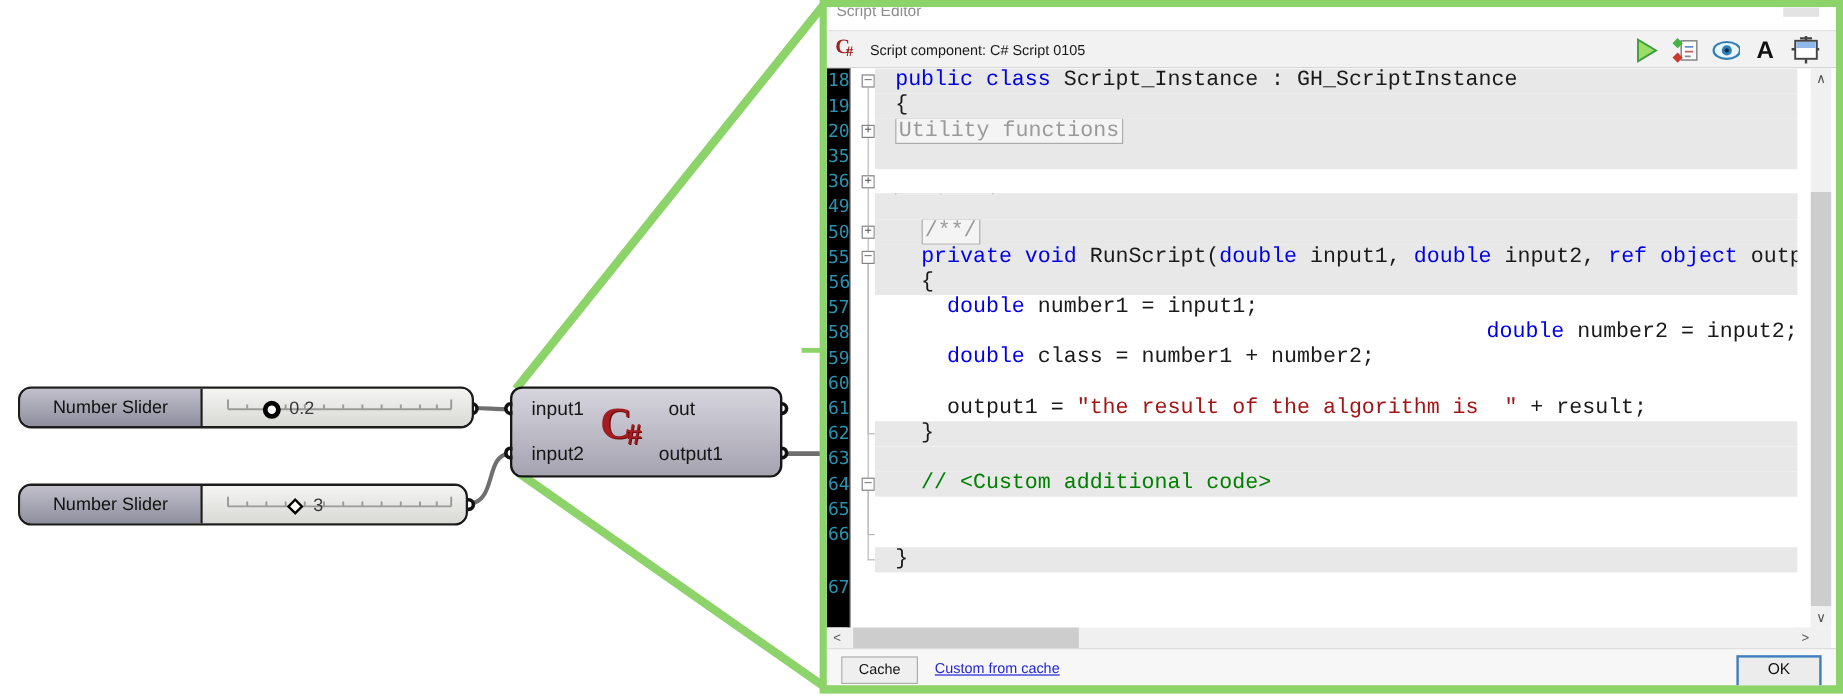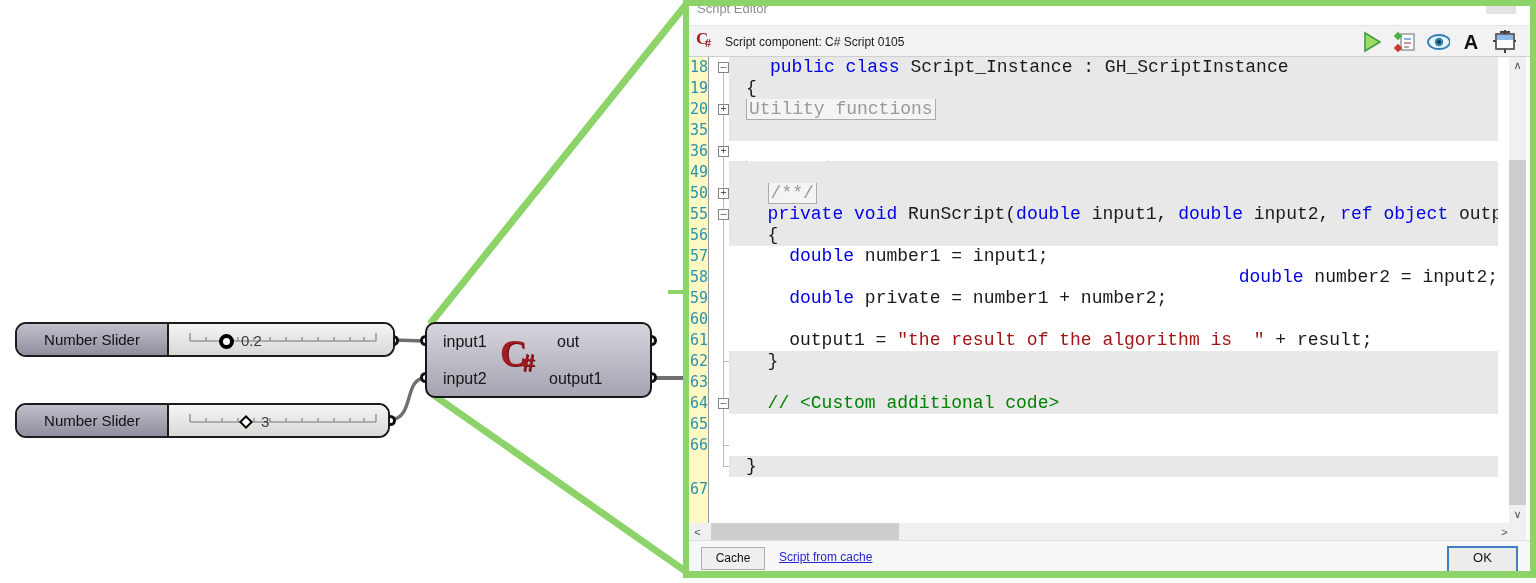--- a/index.html
+++ b/index.html
@@ -42,21 +42,21 @@
           border-top:1px solid #e2e2e2;border-bottom:1px solid #cfcfcf;box-sizing:border-box;}
   #hicon{position:absolute;left:7px;top:3px;width:26px;height:26px;color:#a01d22;font-weight:bold;
          font-family:"Liberation Serif",serif;}
   #hicon .c{position:absolute;left:0;top:0;font-size:17px;}
   #hicon .h{position:absolute;left:9px;top:7px;font-size:12px;}
   #htitle{position:absolute;left:36px;top:9px;font-size:12px;color:#1a1a1a;}
   #toolbar{position:absolute;right:14px;top:3px;height:26px;display:flex;gap:9px;align-items:center;}
   .tico{width:24px;height:24px;display:flex;align-items:center;justify-content:center;}
   
   #codewrap{position:absolute;left:0;top:51px;width:841px;height:466px;background:#fff;}
-  #num-col{position:absolute;left:0;top:0;width:19px;height:100%;background:#fef9c3;
+  #num-col{position:absolute;left:0;top:0;width:19px;height:100%;background:#000000;
            border-right:1px solid #9a9a9a;box-sizing:content-box;}
   .lnum{position:absolute;left:0;width:19px;height:21px;font-family:"DejaVu Sans Mono",monospace;
         font-size:15px;line-height:21px;color:#2b91af;text-align:left;padding-left:1px;}
   #fold-col{position:absolute;left:20px;top:0;width:20px;height:100%;background:#fff;}
   .fbox{position:absolute;left:9px;width:11px;height:11px;border:1px solid #848484;background:#fdfdfd;
         box-sizing:border-box;font-size:10px;line-height:8px;text-align:center;color:#555;
         font-family:"DejaVu Sans Mono",monospace;}
   .fline{position:absolute;background:#b9b9b9;}
   #code-rows{position:absolute;left:40px;top:0;width:769px;height:100%;background:#fff;overflow:hidden;}
   .code-row{position:absolute;left:0;width:100%;height:21px;white-space:pre;overflow:hidden;}
@@ -190,21 +190,21 @@
       <div id="codewrap">
         <div id="num-col">
             <div class="lnum" style="top: 0px;">18</div>
             <div class="lnum" style="top: 21px;">19</div>
             <div class="lnum" style="top: 42px;">20</div>
             <div class="lnum" style="top: 63px;">35</div>
             <div class="lnum" style="top: 84px;">36</div>
             <div class="lnum" style="top: 105px;">49</div>
             <div class="lnum" style="top: 126px;">50</div>
             <div class="lnum" style="top: 147px;">55</div>
-            <div class="lnum" style="top: 168px;">56</div>
+            <div class="lnum" style="top: 168px; text-align: center;">56</div>
             <div class="lnum" style="top: 189px;">57</div>
             <div class="lnum" style="top: 210px;">58</div>
             <div class="lnum" style="top: 231px;">59</div>
             <div class="lnum" style="top: 252px;">60</div>
             <div class="lnum" style="top: 273px;">61</div>
             <div class="lnum" style="top: 294px;">62</div>
             <div class="lnum" style="top: 315px;">63</div>
             <div class="lnum" style="top: 336px;">64</div>
             <div class="lnum" style="top: 357px;">65</div>
             <div class="lnum" style="top: 378px;">66</div>
@@ -218,32 +218,32 @@
           <div class="fline" style="left:14px;top:352px;width:1px;height:36px;"></div>
           <div class="fline" style="left:14px;top:388px;width:6px;height:1px;"></div>
         <div class="fbox" style="top: 5px;">–</div>
             <div class="fbox" style="top: 47px;">+</div>
             <div class="fbox" style="top: 89px;">+</div>
             <div class="fbox" style="top: 131px;">+</div>
             <div class="fbox" style="top: 152px;">–</div>
             <div class="fbox" style="top: 341px;">–</div>
           </div>
         <div id="code-rows">
-            <div class="code-row g" style="top: 0px; padding-left: 24px;"><pre><span class="tok-kw">public class</span><span class="tok-pl"> Script_Instance : GH_ScriptInstance</span></pre></div>
+            <div class="code-row g" style="top: 0px;"><pre><span class="tok-kw">public class</span><span class="tok-pl"> Script_Instance : GH_ScriptInstance</span></pre></div>
             <div class="code-row g" style="top: 21px;"><pre><span class="tok-pl">{</span></pre></div>
             <div class="code-row g" style="top: 42px;"><pre><span class="tok-box">Utility functions</span></pre></div>
             <div class="code-row g" style="top: 63px;"><pre></pre></div>
             <div class="code-row g" style="top: 84px; margin-top: 20px;"><pre><span class="tok-box">Members</span></pre></div>
             <div class="code-row g" style="top: 105px;"><pre></pre></div>
             <div class="code-row g" style="top: 126px;"><pre><span class="tok-pl">  </span><span class="tok-box">/**/</span></pre></div>
             <div class="code-row g" style="top: 147px;"><pre><span class="tok-pl">  </span><span class="tok-kw">private</span><span class="tok-pl"> </span><span class="tok-kw">void</span><span class="tok-pl"> RunScript(</span><span class="tok-kw">double</span><span class="tok-pl"> input1, </span><span class="tok-kw">double</span><span class="tok-pl"> input2, </span><span class="tok-kw">ref</span><span class="tok-pl"> </span><span class="tok-kw">object</span><span class="tok-pl"> output1)</span></pre></div>
             <div class="code-row g" style="top: 168px;"><pre><span class="tok-pl">  {</span></pre></div>
             <div class="code-row w" style="top: 189px;"><pre><span class="tok-pl">    </span><span class="tok-kw">double</span><span class="tok-pl"> number1 = input1;</span></pre></div>
             <div class="code-row w" style="top: 210px; text-align: right;"><pre><span class="tok-pl">    </span><span class="tok-kw">double</span><span class="tok-pl"> number2 = input2;</span></pre></div>
-            <div class="code-row w" style="top: 231px;"><pre><span class="tok-pl">    </span><span class="tok-kw">double</span><span class="tok-pl"> private = number1 + number2;</span></pre></div>
+            <div class="code-row w" style="top: 231px;"><pre><span class="tok-pl">    </span><span class="tok-kw">double</span><span class="tok-pl"> class = number1 + number2;</span></pre></div>
             <div class="code-row w" style="top: 252px;"><pre></pre></div>
             <div class="code-row w" style="top: 273px;"><pre><span class="tok-pl">    output1 = </span><span class="tok-str">"the result of the algorithm is  "</span><span class="tok-pl"> + result;</span></pre></div>
             <div class="code-row g" style="top: 294px;"><pre><span class="tok-pl">  }</span></pre></div>
             <div class="code-row g" style="top: 315px;"><pre></pre></div>
             <div class="code-row g" style="top: 336px;"><pre><span class="tok-com">  // &lt;Custom additional code&gt;</span></pre></div>
             <div class="code-row w" style="top: 357px;"><pre></pre></div>
             <div class="code-row g" style="top: 399px;"><pre><span class="tok-pl">}</span></pre></div>
           </div>
         <div id="vscroll">
           <span class="sarrow" style="top:0;">∧</span>
@@ -254,18 +254,18 @@
 
       <div id="hscroll">
         <span class="sarrow" style="left:0;">&lt;</span>
         <div class="thumb"></div>
         <span class="sarrow" style="right:0;">&gt;</span>
       </div>
       <div id="corner"></div>
 
       <div id="footer">
         <div id="cache-btn">Cache</div>
-        <a id="recover-link">Script from cache</a>
+        <a id="recover-link">Custom from cache</a>
         <div id="ok-btn">OK</div>
       </div>
     </div>
   </div>
 </div>
 
 </body></html>

